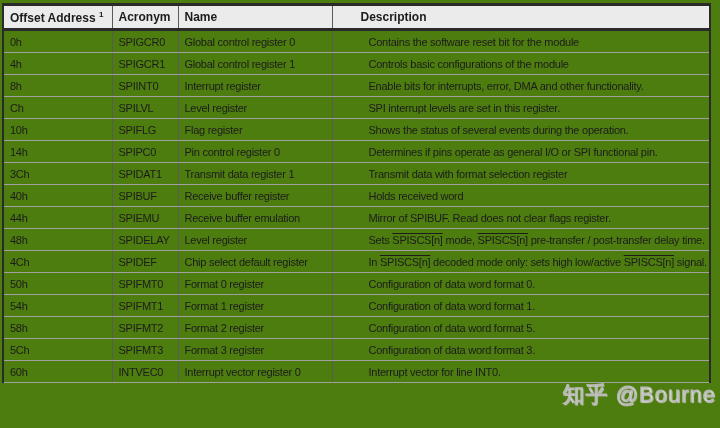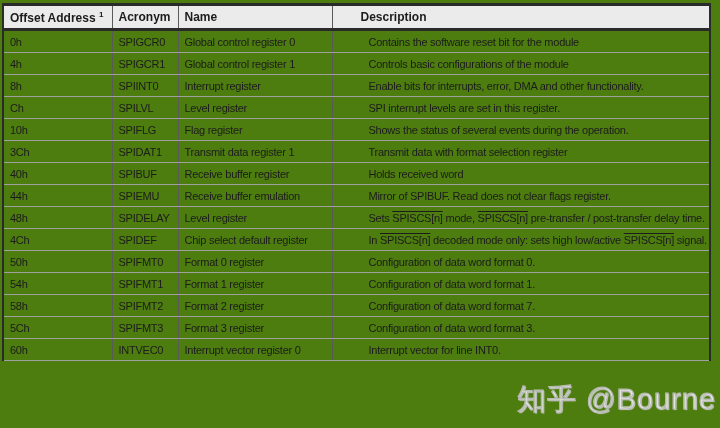--- a/index.html
+++ b/index.html
@@ -52,21 +52,21 @@
     white-space: nowrap;
     overflow: hidden;
     color: #1c1c1c;
   }
   tbody td:last-child { border-right: none; padding-left: 36px; }
   .ov { text-decoration: overline; }
   .watermark {
     position: absolute;
     top: 380px;
     right: 4px;
-    font-size: 29px;
+    font-size: 22px;
     letter-spacing: 1px;
     color: rgba(255,255,255,0.55);
     -webkit-text-stroke: 1px #b8b8b8;
     text-shadow: 1px 1px 1px #cfcfcf;
     pointer-events: none;
     z-index: 5;
   }
 </style>
 </head>
 <body>
@@ -113,20 +113,26 @@
           <td>Level register</td>
           <td>SPI interrupt levels are set in this register.</td>
         </tr>
         <tr>
           <td>10h</td>
           <td>SPIFLG</td>
           <td>Flag register</td>
           <td>Shows the status of several events during the operation.</td>
         </tr>
         <tr>
+          <td>14h</td>
+          <td>SPIPC0</td>
+          <td>Pin control register 0</td>
+          <td>Determines if pins operate as general I/O or SPI functional pin.</td>
+        </tr>
+        <tr>
           <td>3Ch</td>
           <td>SPIDAT1</td>
           <td>Transmit data register 1</td>
           <td>Transmit data with format selection register</td>
         </tr>
         <tr>
           <td>40h</td>
           <td>SPIBUF</td>
           <td>Receive buffer register</td>
           <td>Holds received word</td>
@@ -158,21 +164,21 @@
         <tr>
           <td>54h</td>
           <td>SPIFMT1</td>
           <td>Format 1 register</td>
           <td>Configuration of data word format 1.</td>
         </tr>
         <tr>
           <td>58h</td>
           <td>SPIFMT2</td>
           <td>Format 2 register</td>
-          <td>Configuration of data word format 7.</td>
+          <td>Configuration of data word format 5.</td>
         </tr>
         <tr>
           <td>5Ch</td>
           <td>SPIFMT3</td>
           <td>Format 3 register</td>
           <td>Configuration of data word format 3.</td>
         </tr>
         <tr>
           <td>60h</td>
           <td>INTVEC0</td>

